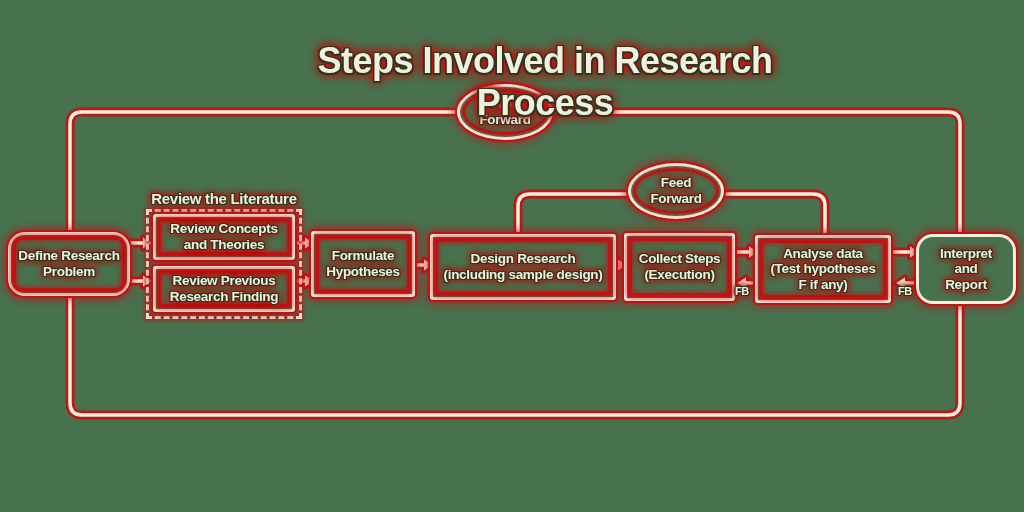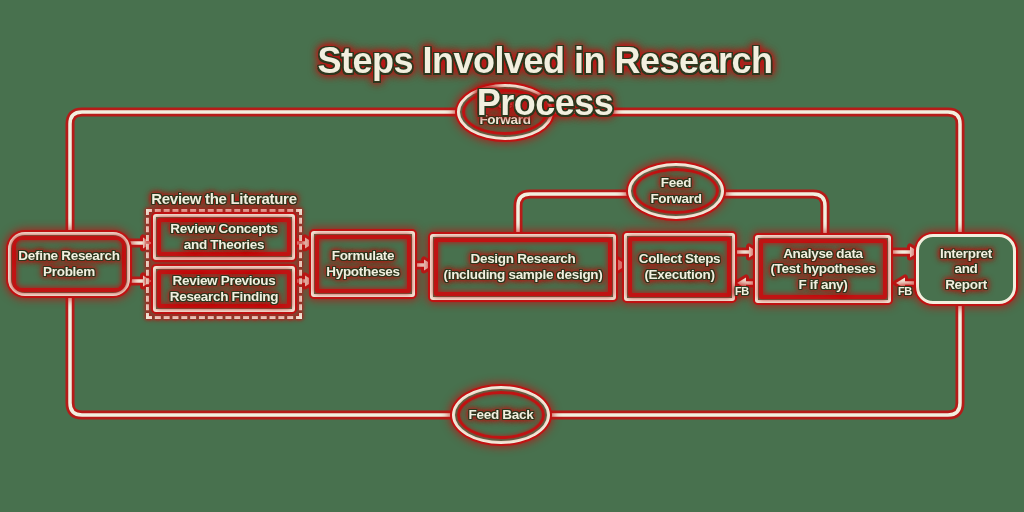--- a/index.html
+++ b/index.html
@@ -202,22 +202,17 @@
     </div>
   </div>
 
   <div class="ellipse" style="left:628px;top:163px;width:96px;height:56px">
     <div class="einner">
       <div class="lbl">Feed
 Forward</div>
     </div>
   </div>
 
-  <div class="ellipse" style="left:452px;top:386px;width:98px;height:58px">
-    <div class="einner">
-      <div class="lbl">Feed Back</div>
-    </div>
-  </div>
 
   <div class="fb lbl" style="left:730px;top:285px;width:24px">FB</div>
   <div class="fb lbl" style="left:893px;top:285px;width:24px">FB</div>
 
 </div>
 
 </body></html>

